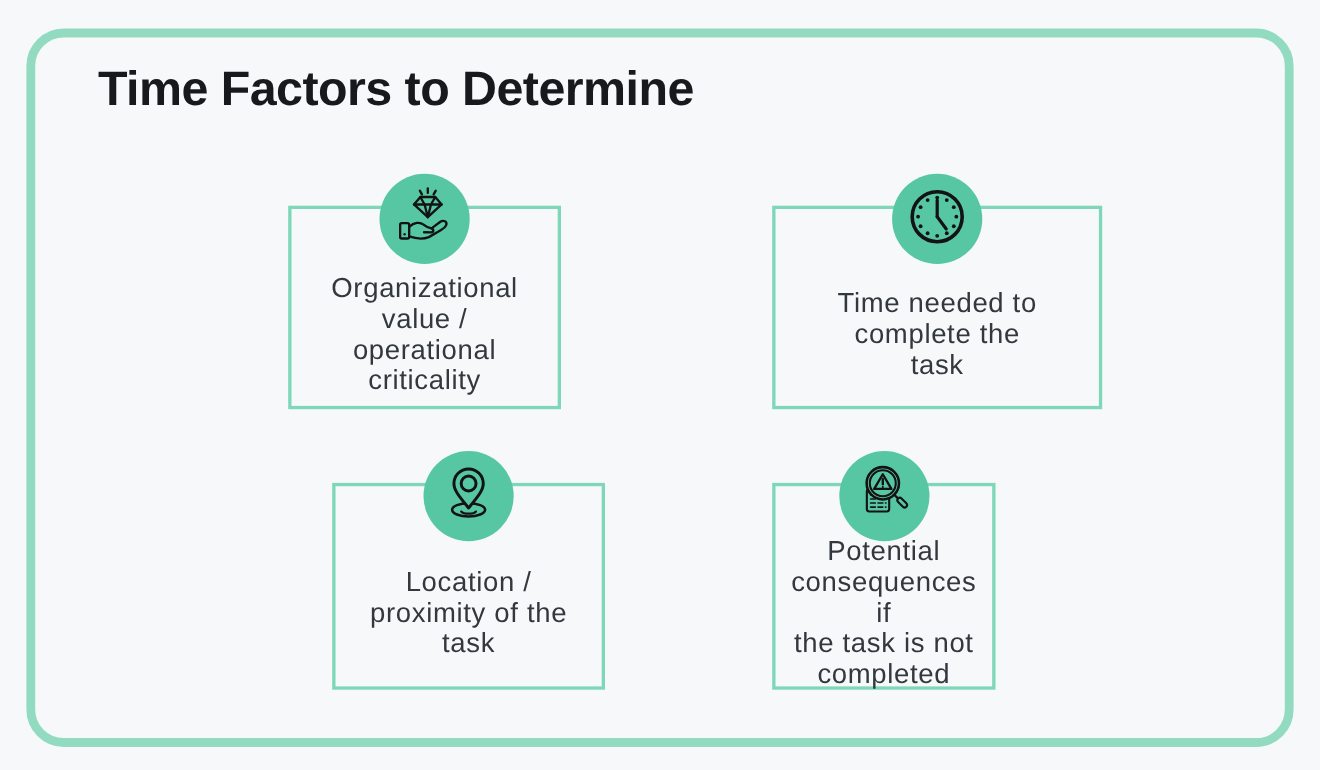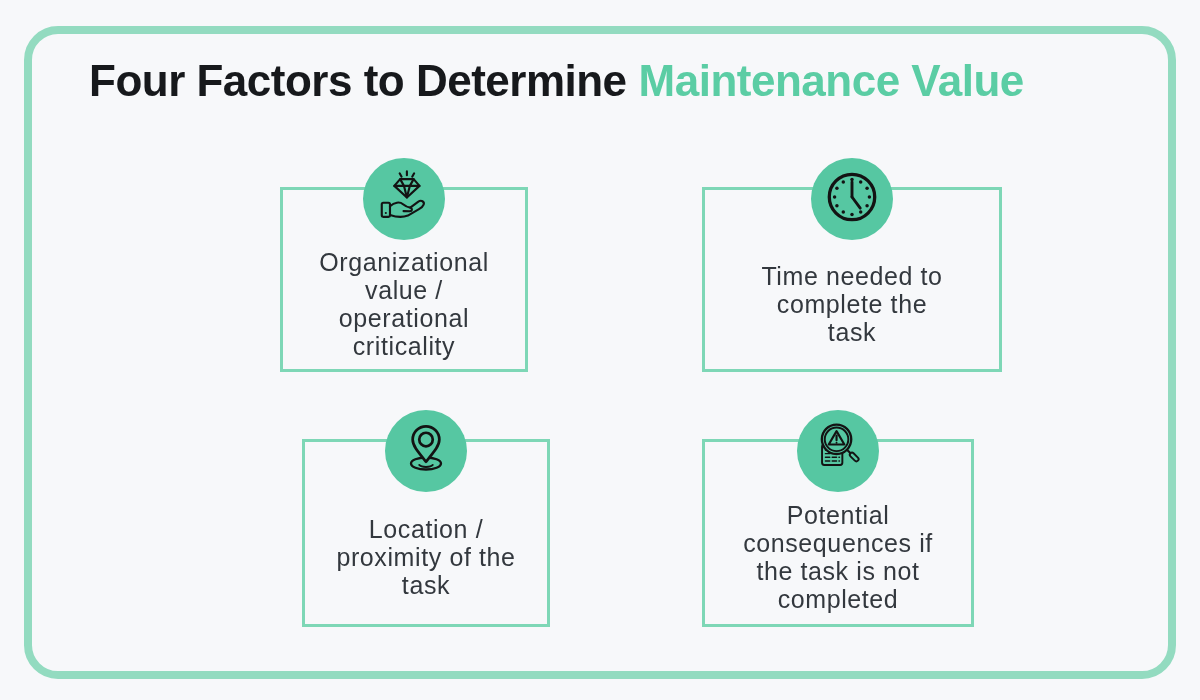--- a/index.html
+++ b/index.html
@@ -29,24 +29,24 @@
     white-space: nowrap;
     color: var(--title-text, #17191c);
   }
   .title .hl { color: var(--title-highlight, #5bcda4); }
   .factor {
     position: absolute;
     box-sizing: border-box;
     border: 3px solid var(--box-border, #7ed7b6);
     background: var(--background, #f7f8fa);
   }
-  .factor-1 { left: 280px; top: 187px; width: 248px; height: 185px; }
+  .factor-1 { left: 262px; top: 187px; width: 248px; height: 185px; }
   .factor-2 { left: 702px; top: 187px; width: 300px; height: 185px; }
   .factor-3 { left: 262px; top: 439px; width: 248px; height: 188px; margin-left: 40px; }
-  .factor-4 { left: 702px; top: 439px; width: 272px; height: 188px; }
+  .factor-4 { left: 702px; top: 439px; width: 203px; height: 188px; }
   .icon-circle {
     position: absolute;
     left: 50%; top: -32px;
     transform: translateX(-50%);
     width: 82px; height: 82px;
     border-radius: 50%;
     background: var(--icon-circle, #56c7a2);
     display: flex;
     align-items: center;
     justify-content: center;
@@ -69,22 +69,21 @@
   }
 </style>
 </head>
 <body>
 
 <div class="canvas">
 
   <div class="frame"></div>
 
   <div class="title">
-    <span>Four Factors to Determine</span>
-    <span class="hl">Maintenance Value</span>
+    <span>Time Factors to Determine</span>
   </div>
 
   <div class="factor factor-1">
     <div class="icon-circle">
       <span>
         <svg viewBox="0 0 60 60" xmlns="http://www.w3.org/2000/svg">
           <g fill="none" stroke="#131313" stroke-width="2.2" stroke-linecap="round" stroke-linejoin="round">
             <path d="M33 3.5 V7.5"></path>
             <path d="M25.5 5.5 L27.5 9"></path>
             <path d="M40.5 5.5 L38.5 9"></path>

